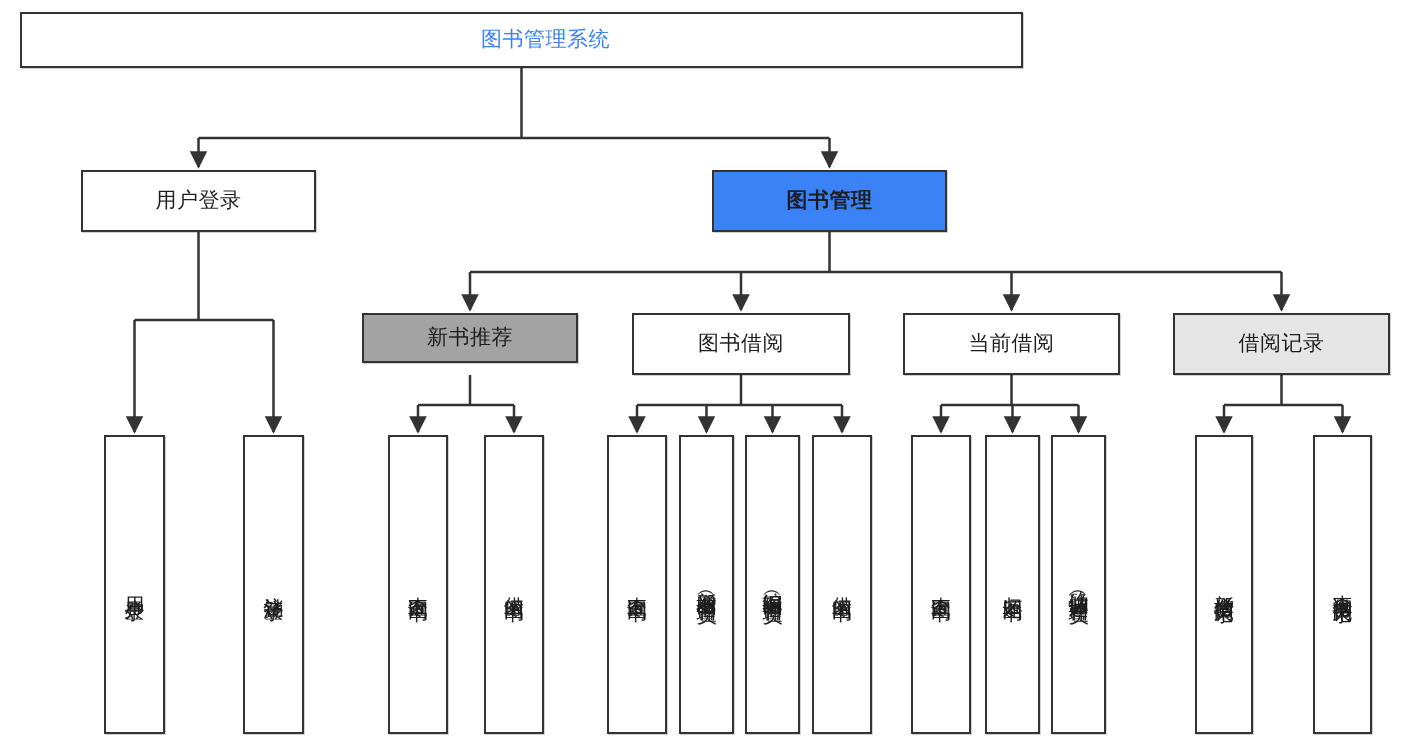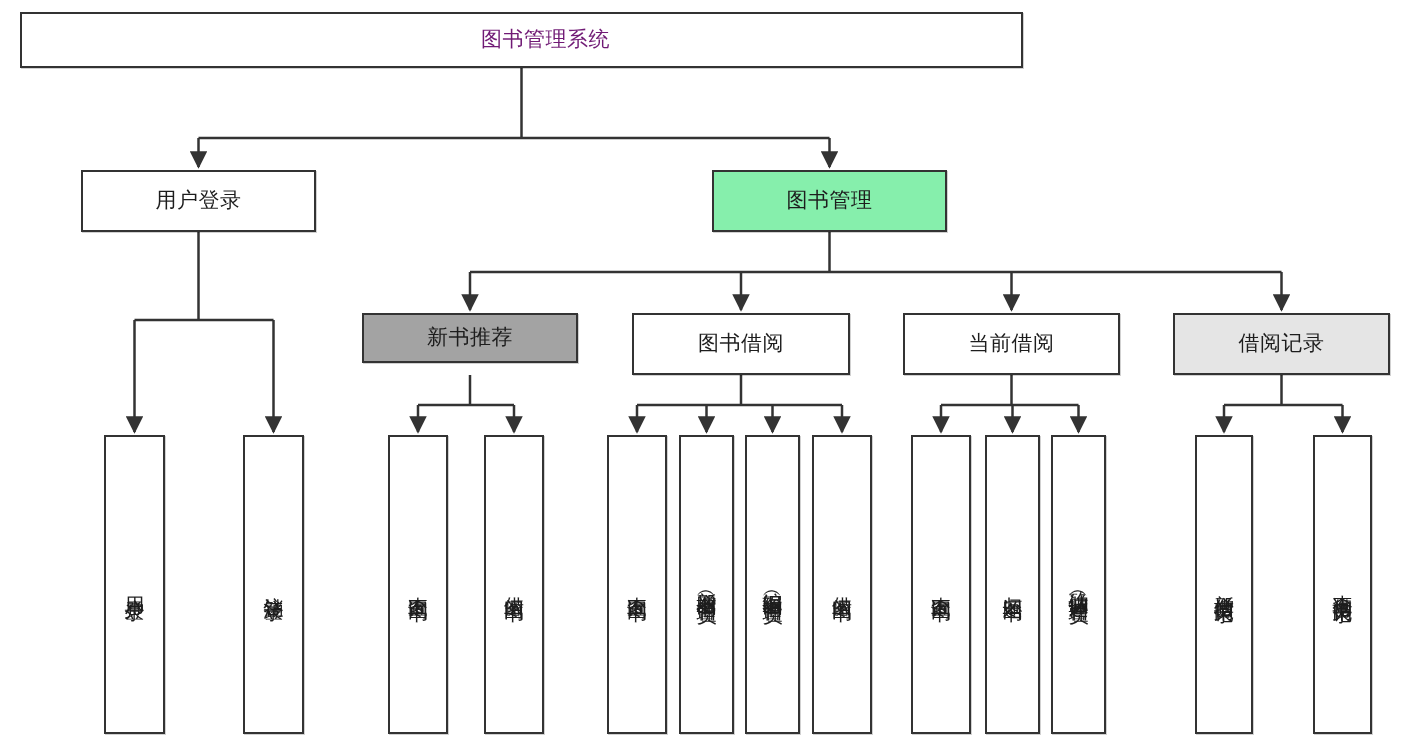--- a/index.html
+++ b/index.html
@@ -103,26 +103,26 @@
         <path d="M 1078.5 405 L 1078.5 432" marker-end="url(#arrow)"></path>
         <path d="M 1281.5 375 L 1281.5 405"></path>
         <path d="M 1224 405 L 1342.5 405"></path>
         <path d="M 1224 405 L 1224 432" marker-end="url(#arrow)"></path>
         <path d="M 1342.5 405 L 1342.5 432" marker-end="url(#arrow)"></path>
       </g>
   </svg>
 
   <div id="nodes">
       <div class="node" style="left: 20px; top: 12px; width: 1003px; height: 56px; border-color: rgb(51, 51, 51); background: rgb(255, 255, 255);">
-        <span class="label" style="color: #701a75; margin-left: 48px;">图书管理系统</span>
+        <span class="label" style="color: #3b82f6; margin-left: 48px;">图书管理系统</span>
       </div>
       <div class="node" style="left: 81px; top: 170px; width: 235px; height: 62px; border-color: rgb(51, 51, 51); background: rgb(255, 255, 255);">
         <span class="label" style="color: rgb(29, 29, 29);">用户登录</span>
       </div>
-      <div class="node" style="left: 712px; top: 170px; width: 235px; height: 62px; border-color: rgb(51, 51, 51); background: #86efac;">
+      <div class="node" style="left: 712px; top: 170px; width: 235px; height: 62px; border-color: rgb(51, 51, 51); background: #3b82f6; font-weight: bold;">
         <span class="label" style="color: rgb(29, 29, 29);">图书管理</span>
       </div>
       <div class="node" style="left: 362px; top: 313px; width: 216px; height: 50px; border-color: rgb(51, 51, 51); background: #a3a3a3;">
         <span class="label" style="color: rgb(29, 29, 29);">新书推荐</span>
       </div>
       <div class="node" style="left: 632px; top: 313px; width: 218px; height: 62px; border-color: rgb(51, 51, 51); background: rgb(255, 255, 255);">
         <span class="label" style="color: rgb(29, 29, 29);">图书借阅</span>
       </div>
       <div class="node" style="left: 903px; top: 313px; width: 217px; height: 62px; border-color: rgb(51, 51, 51); background: rgb(255, 255, 255);">
         <span class="label" style="color: rgb(29, 29, 29);">当前借阅</span>

